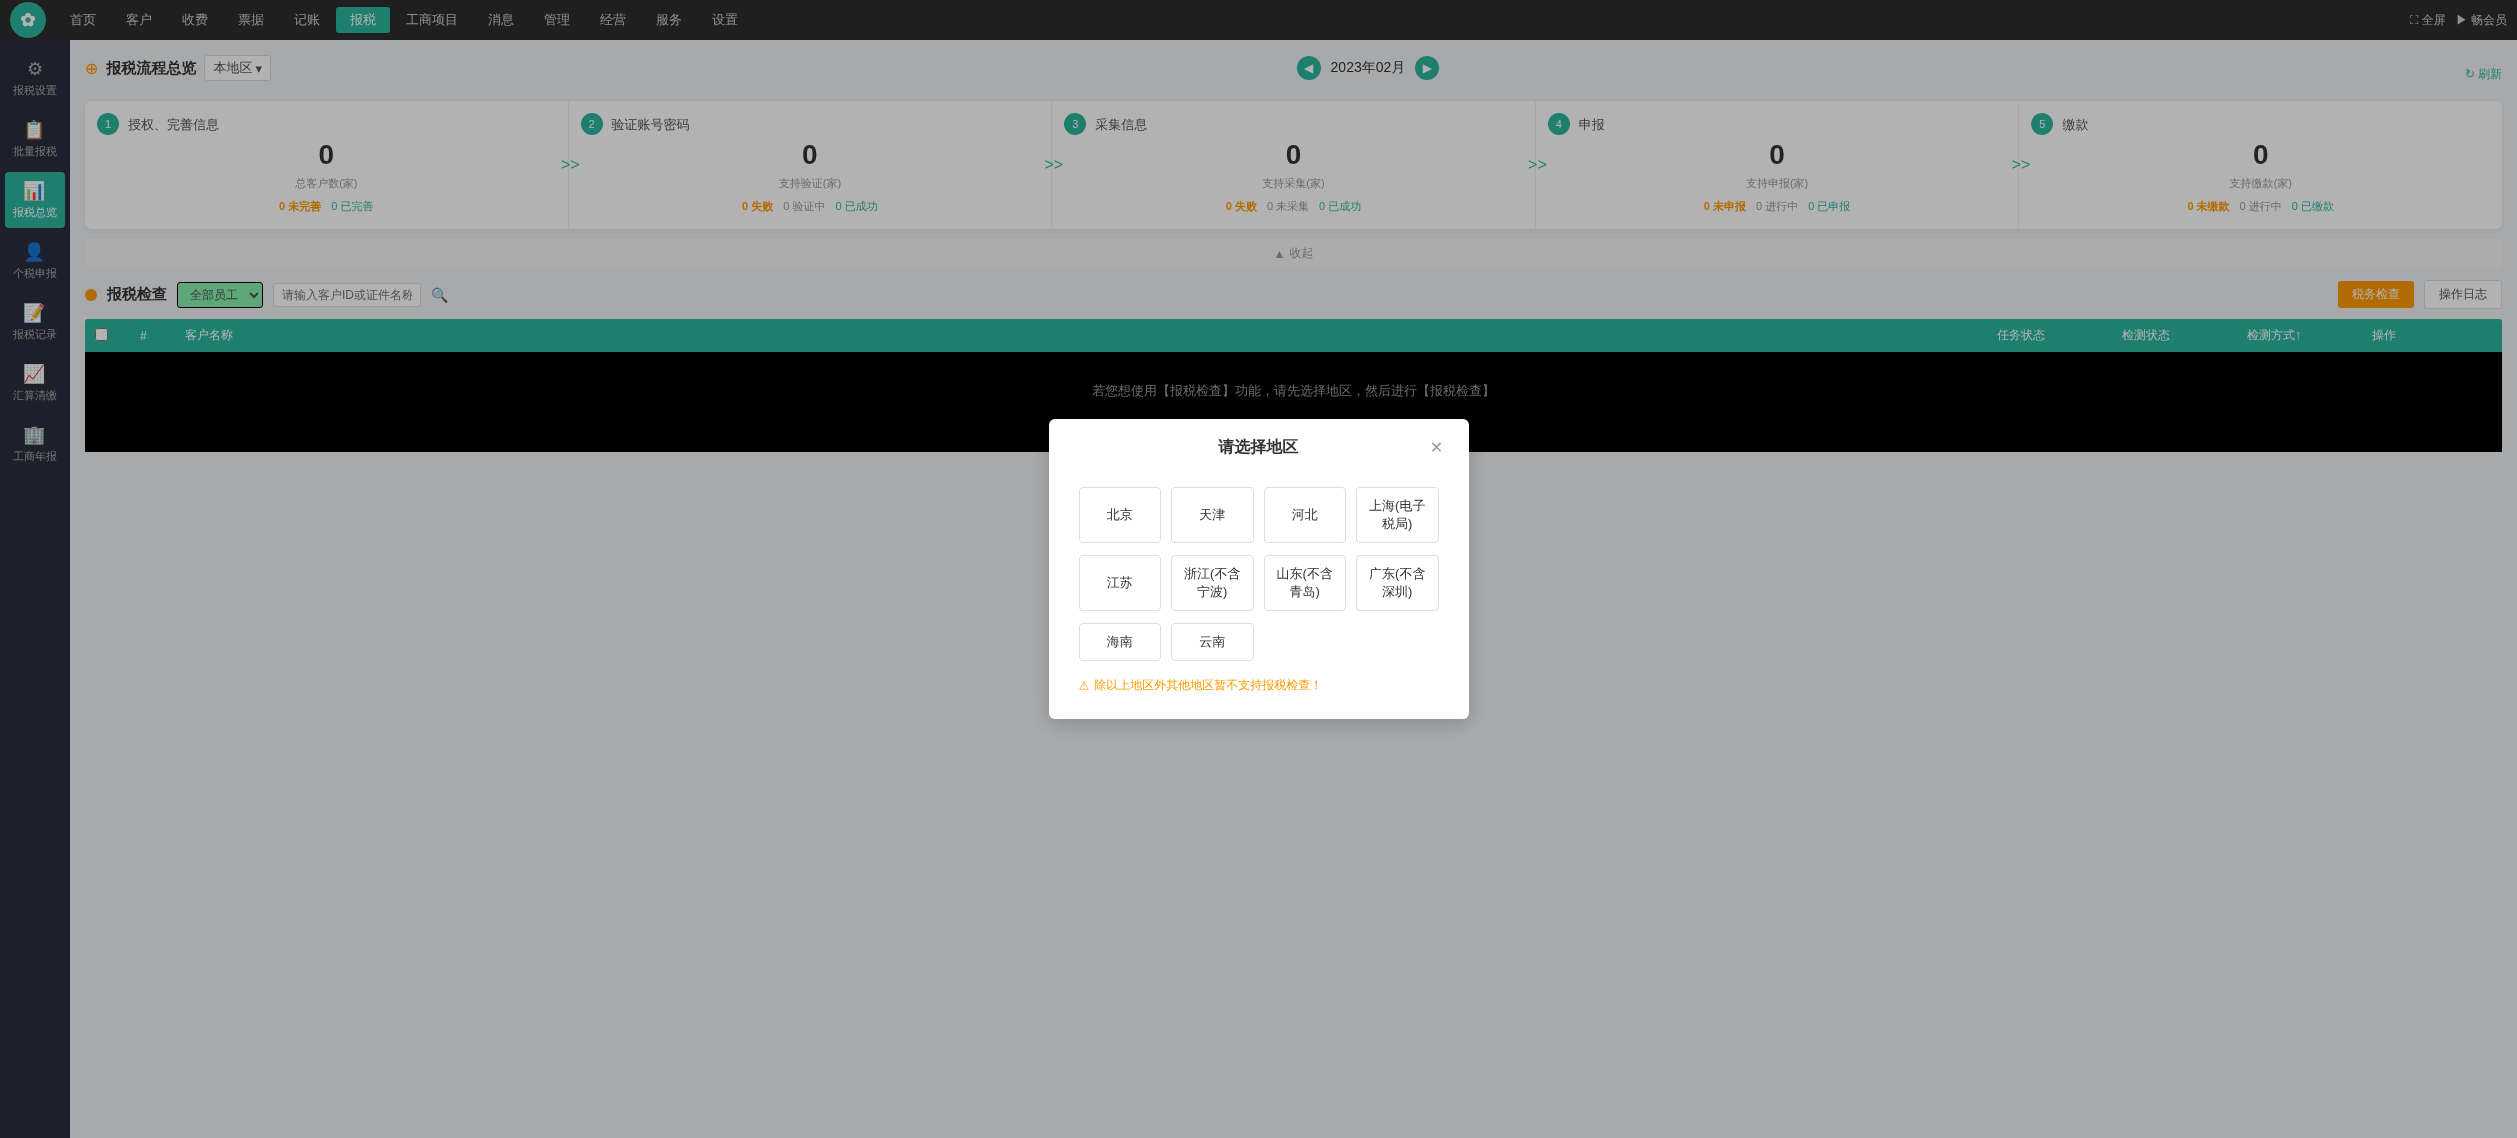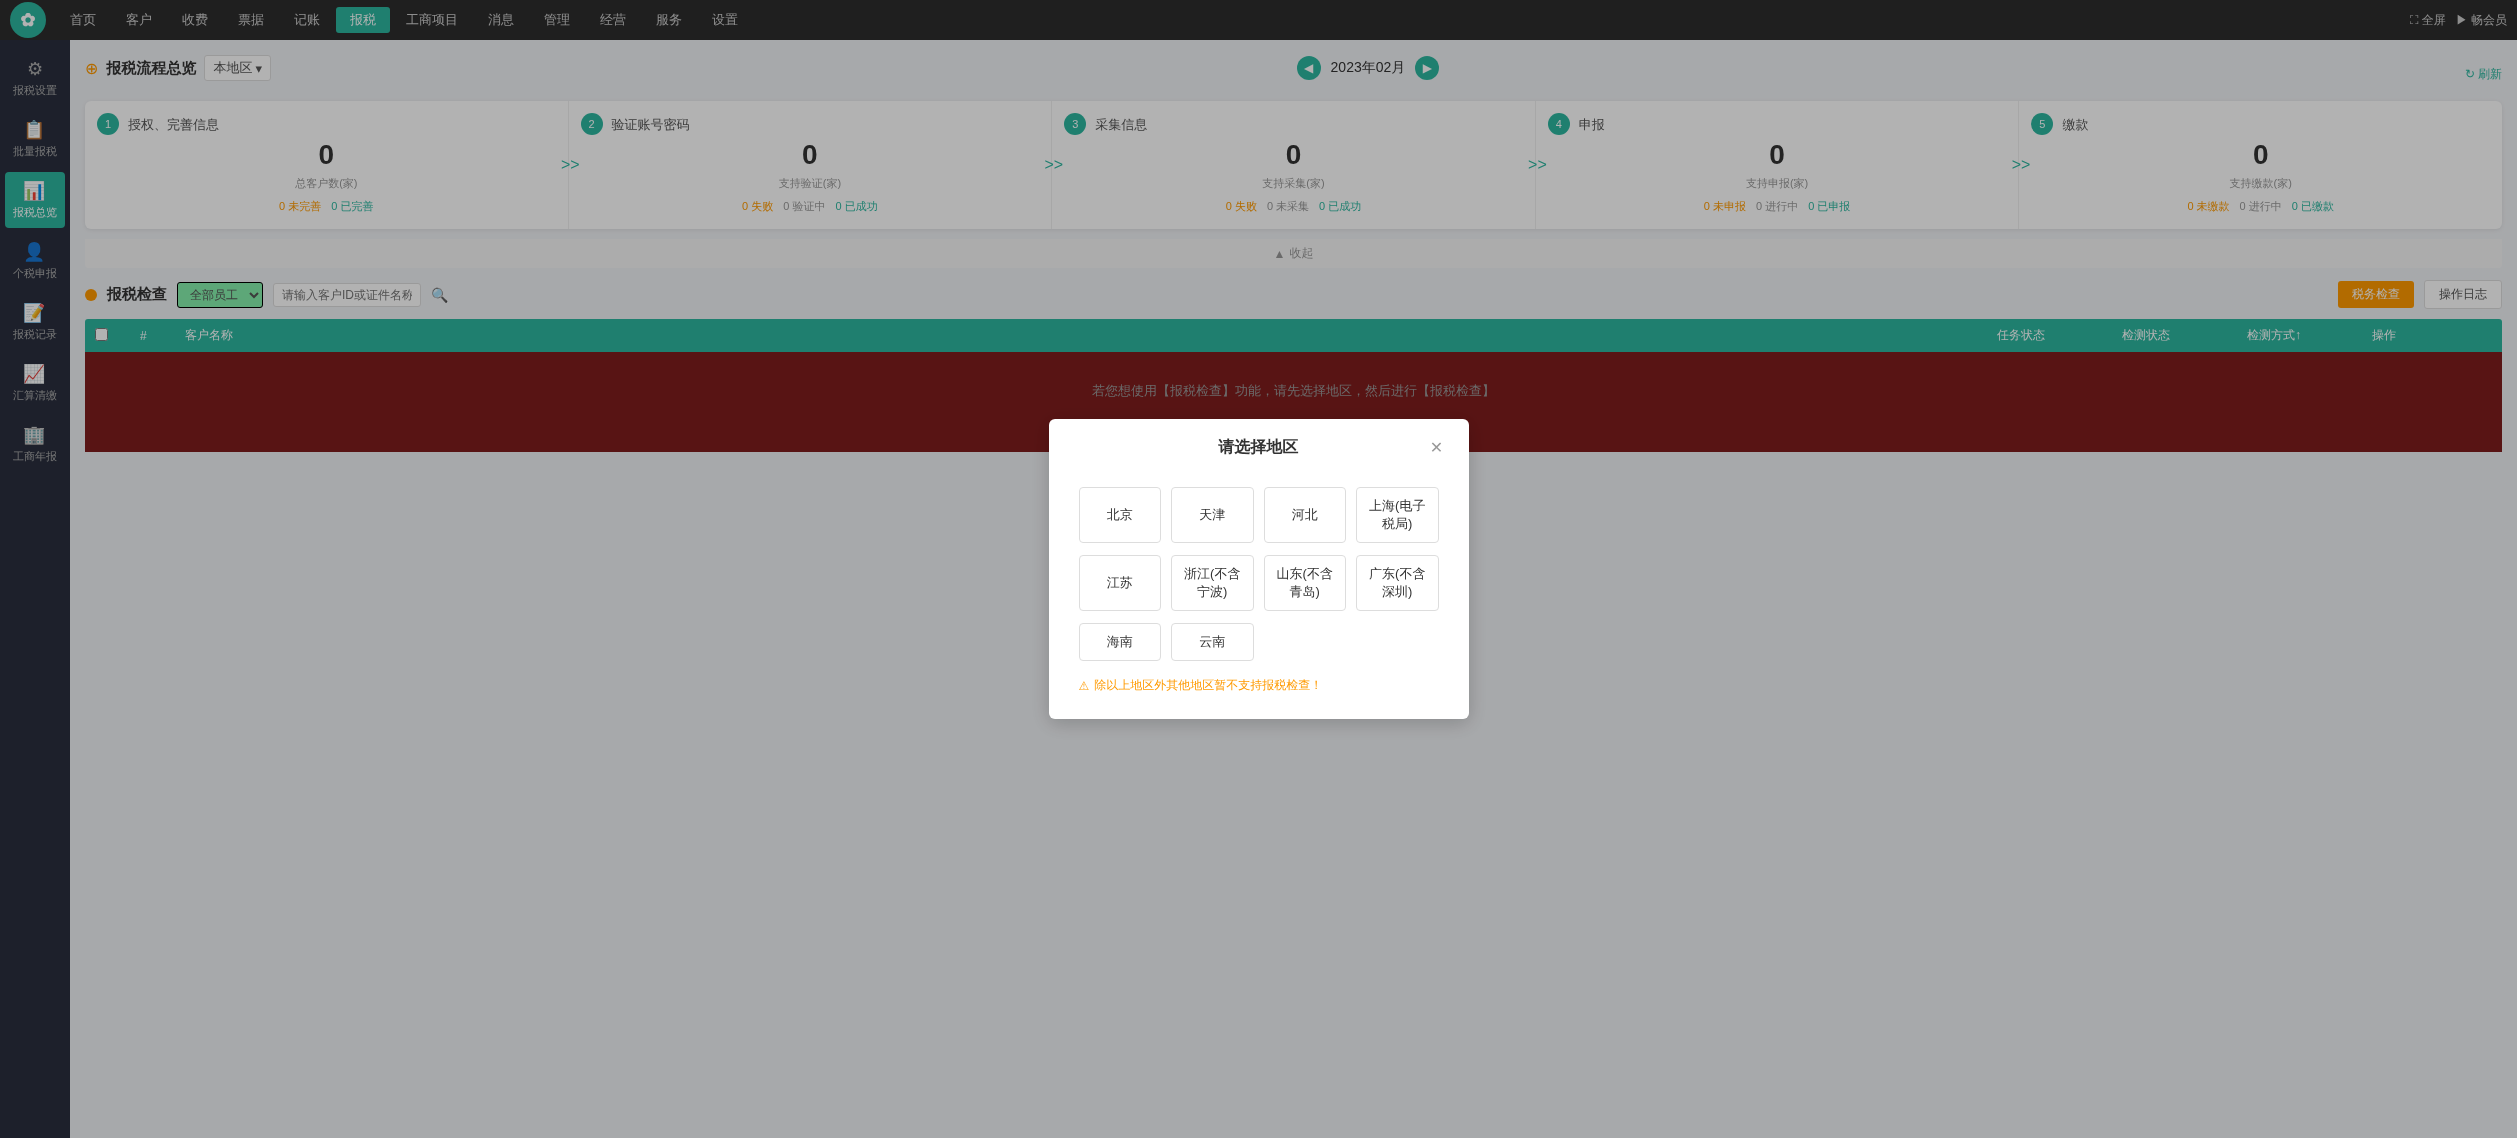--- a/index.html
+++ b/index.html
@@ -90,21 +90,21 @@
     .step-num {
       width: 22px; height: 22px; border-radius: 50%; background: #2db7a0;
       color: white; font-size: 11px; display: flex; align-items: center; justify-content: center;
       position: absolute; top: 12px; left: 12px;
     }
     .step-title { font-size: 13px; color: #555; padding-left: 28px; margin-bottom: 4px; }
     .step-count { font-size: 28px; font-weight: bold; color: #333; text-align: center; margin: 5px 0; }
     .step-sub { font-size: 11px; color: #999; text-align: center; }
     .step-stats { display: flex; gap: 10px; justify-content: center; margin-top: 8px; }
     .step-stat { font-size: 11px; }
-    .stat-fail { color: #ff9a00; }
+    .stat-fail { color: #ff9a00; font-weight: bold; }
     .stat-process { color: #999; }
     .stat-success { color: #2db7a0; text-align: center; }
     .step-arrow {
       position: absolute; right: -12px; top: 50%; transform: translateY(-50%);
       z-index: 2; color: #2db7a0; font-size: 16px;
     }
 
     
     .collapse-bar {
       display: flex; justify-content: center; align-items: center;
@@ -137,21 +137,21 @@
       border-radius: 3px; cursor: pointer; font-size: 12px;
     }
 
     
     .table-header {
       display: grid;
       grid-template-columns: 40px 40px 1fr 120px 120px 120px 120px;
       background: #2db7a0; color: white; font-size: 12px;
       padding: 8px 10px; border-radius: 3px 3px 0 0; align-items: center; gap: 5px;
     }
-    .table-body { background: #7f1d1d; min-height: 100px; }
+    .table-body { background: #000000; min-height: 100px; }
     .table-empty {
       padding: 30px; text-align: center; color: #999; font-size: 13px;
     }
 
     
     .modal-overlay {
       position: fixed; top: 0; left: 0; right: 0; bottom: 0;
       background: rgba(0,0,0,0.3); display: flex; align-items: center; justify-content: center;
       z-index: 1000;
     }

